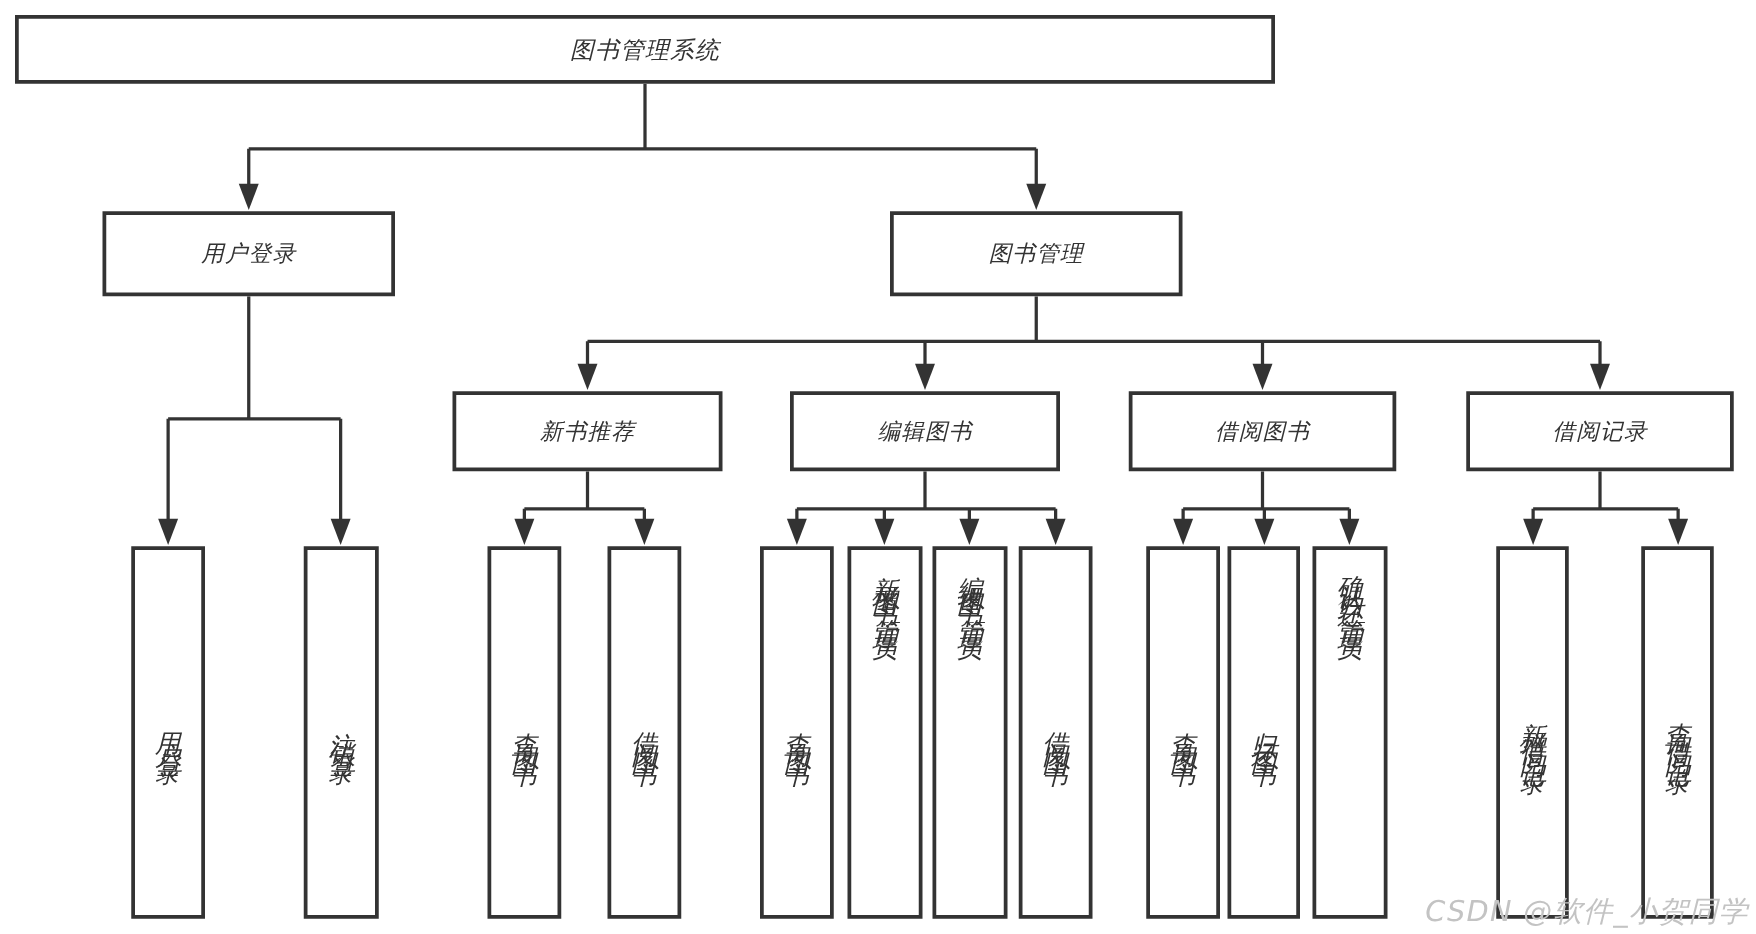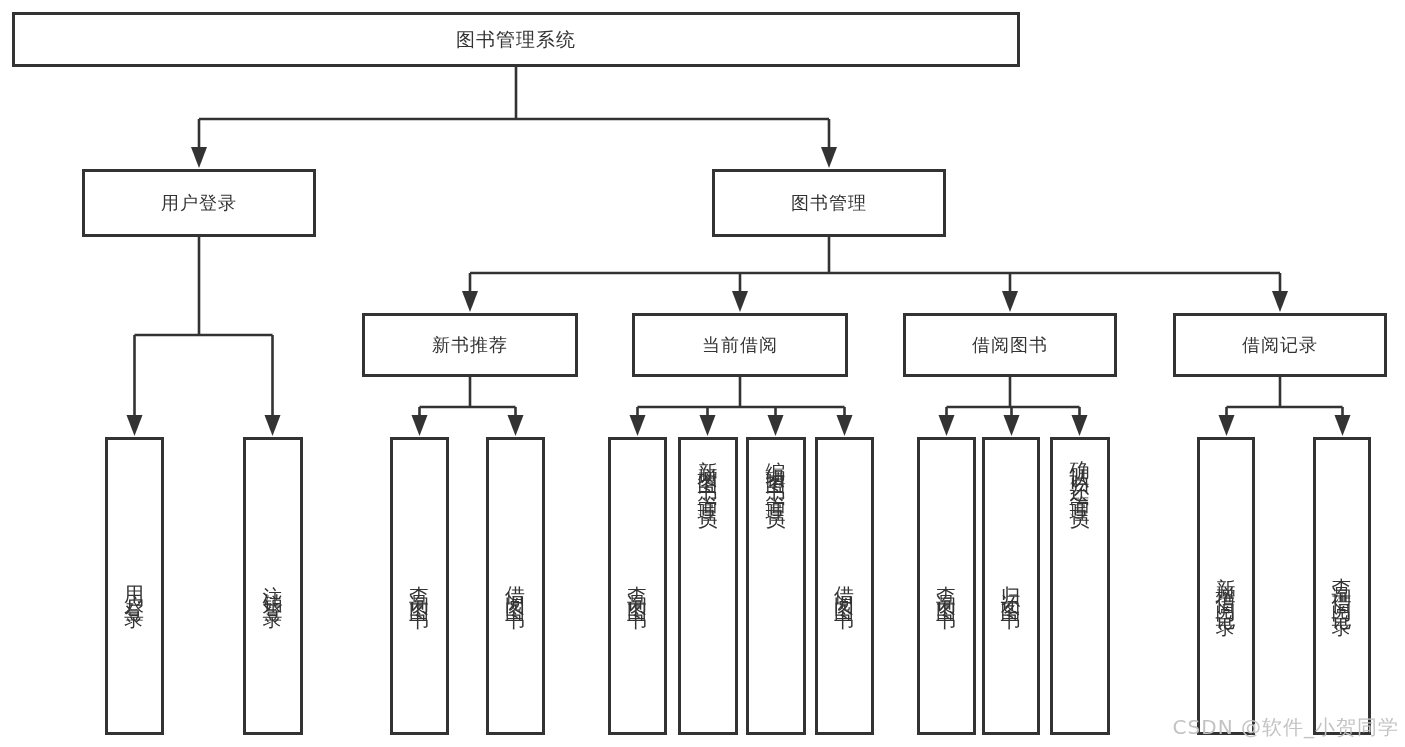--- a/index.html
+++ b/index.html
@@ -12,20 +12,21 @@
   body{
     background:var(--bg-color);
     font-family:"DejaVu Sans", sans-serif;
   }
   .stage{
     position:relative;
     width:1405px;
     height:747px;
     background:var(--bg-color);
     overflow:hidden;
+    font-style:italic;
   }
   .connectors{
     position:absolute;
     left:0;top:0;
     z-index:0;
   }
   .connectors path{
     stroke:var(--line-color);
     stroke-width:2.6;
     fill:none;
@@ -66,21 +67,21 @@
   }
   .leaf.from-top .vlabel{
     padding-top:5px;
     letter-spacing:7px;
   }
   .watermark{
     position:absolute;
     right:6px;
     top:714px;
     z-index:5;
-    font-size:20px;
+    font-size:23px;
     color:var(--wm-color);
     letter-spacing:1px;
     white-space:nowrap;
   }
 </style>
 </head>
 <body>
 
 <div class="stage">
 
@@ -129,21 +130,21 @@
     <span class="hlabel">用户登录</span>
   </div>
   <div class="box" style="left:712px;top:169px;width:234px;height:68px">
     <span class="hlabel">图书管理</span>
   </div>
 
   <div class="box" style="left:362px;top:313px;width:216px;height:64px">
     <span class="hlabel">新书推荐</span>
   </div>
   <div class="box" style="left:632px;top:313px;width:216px;height:64px">
-    <span class="hlabel">当前借阅</span>
+    <span class="hlabel">编辑图书</span>
   </div>
   <div class="box" style="left:903px;top:313px;width:214px;height:64px">
     <span class="hlabel">借阅图书</span>
   </div>
   <div class="box" style="left:1173px;top:313px;width:214px;height:64px">
     <span class="hlabel">借阅记录</span>
   </div>
 
   <div class="box leaf" style="left:105px;top:437px;width:59px;height:298px">
     <span class="vlabel">用户登录</span>

